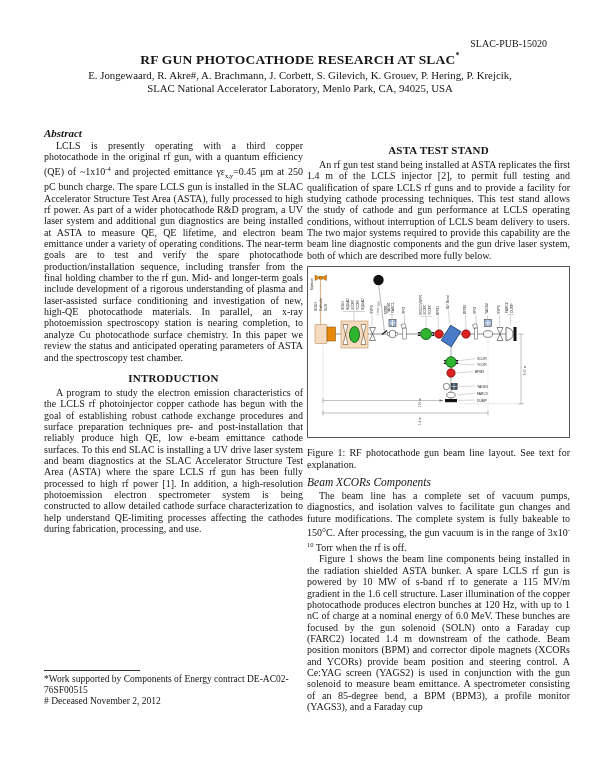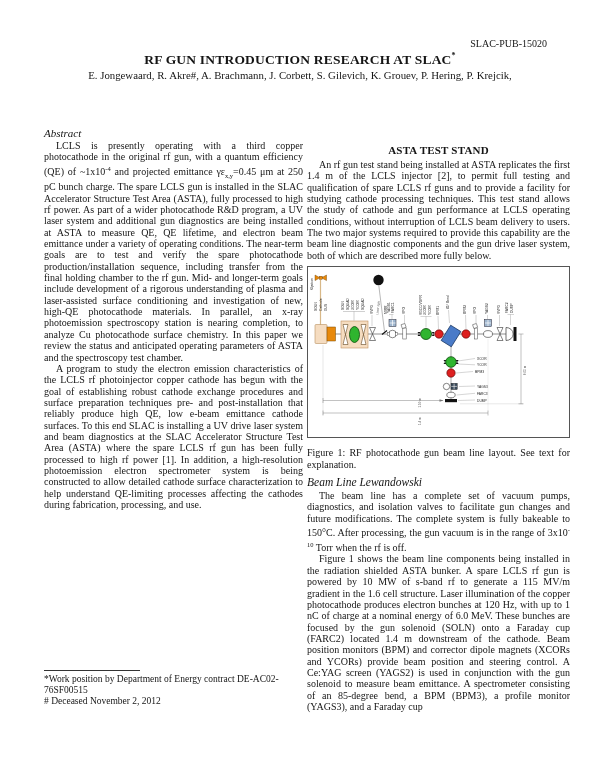--- a/index.html
+++ b/index.html
@@ -6,45 +6,47 @@
   body{font-family:"Liberation Serif","DejaVu Serif",serif;color:#151515;position:relative;}
   .pub{position:absolute;top:38px;right:53px;font-size:10px;text-align:center;}
   .title{position:absolute;top:51px;left:0;right:0;text-align:center;font-weight:bold;font-size:13.5px;letter-spacing:.2px;}
   .title sup{font-size:8px;}
   .authors{position:absolute;top:69px;left:0;right:0;text-align:center;font-size:10.8px;line-height:12.8px;}
   .col{position:absolute;top:124px;}
   .col-left{left:44px;width:259px;}
   .col-right{left:307px;width:263px;}
   p.body{font-size:10px;line-height:11.35px;text-align:justify;text-indent:12px;margin:0;}
   sup{font-size:6.5px;} sub{font-size:6.5px;}
-  .h-abstract{font-style:italic;font-size:11px;font-weight:normal;margin:3px 0 1px 0;}
+  .h-abstract{font-style:italic;font-size:11px;font-weight:bold;margin:3px 0 1px 0;}
   .h-center{font-weight:bold;font-size:11px;text-align:center;margin:9px 0 3px 0;letter-spacing:.2px;}
   .h-italic{font-style:italic;font-size:11.5px;font-weight:normal;margin:6px 0 2px 0;}
   .figure-box{margin-top:5px;border:1px solid #555;width:261px;height:170px;background:#fff;}
   .caption{font-size:10px;line-height:11.5px;text-align:justify;margin-top:9px;}
   .footnote{position:absolute;left:44px;top:670px;width:260px;font-size:9.5px;line-height:11.2px;}
   .footnote-rule{width:96px;border-top:1px solid #333;margin-bottom:3px;}
   svg text{font-family:"Liberation Sans","DejaVu Sans",sans-serif;fill:#222;}
   .dlab{font-size:3.3px;}
   .dlab-sm{font-size:3px;fill:#555;}
 </style>
 </head>
 <body>
 
 <div class="pub">SLAC-PUB-15020</div>
 
-<div class="title"><span>RF GUN INTRODUCTION RESEARCH AT SLAC</span><sup>*</sup></div>
+<div class="title"><span>RF GUN PHOTOCATHODE RESEARCH AT SLAC</span><sup>*</sup></div>
 
 <div class="authors">
   <div>E. Jongewaard, R. Akre#, A. Brachmann, J. Corbett, S. Gilevich, K. Grouev, P. Hering, P. Krejcik,</div>
+  <div>SLAC National Accelerator Laboratory, Menlo Park, CA, 94025, USA</div>
 </div>
 
 <div class="col col-left">
   <h3 class="h-abstract">Abstract</h3>
   <p class="body"><span>LCLS is presently operating with a third copper photocathode in the original rf gun, with a quantum efficiency (QE) of ~1x10</span><sup>-4</sup><span> and projected emittance γε</span><sub>x,y</sub><span>=0.45 μm at 250 pC bunch charge.  The spare LCLS gun is installed in the SLAC Accelerator Structure Test Area (ASTA), fully processed to high rf power.  As part of a wider photocathode R&amp;D program, a UV laser system and additional gun diagnostics are being installed at ASTA to measure QE, QE lifetime, and electron beam emittance under a variety of operating conditions.  The near-term goals are to test and verify the spare photocathode production/installation sequence, including transfer from the final holding chamber to the rf gun.  Mid- and longer-term goals include development of a rigorous understanding of plasma and laser-assisted surface conditioning and investigation of new, high-QE photocathode materials.  In parallel, an x-ray photoemission spectroscopy station is nearing completion, to analyze Cu photocathode surface chemistry.  In this paper we review the status and anticipated operating parameters of ASTA and the spectroscopy test chamber.</span></p>
+  <h3 class="h-center">INTRODUCTION</h3>
   <p class="body">A program to study the electron emission characteristics of the LCLS rf photoinjector copper cathode has begun with the goal of establishing robust cathode exchange procedures and surface preparation techniques pre- and post-installation that reliably produce high QE, low e-beam emittance cathode surfaces.  To this end SLAC is installing a UV drive laser system and beam diagnostics at the SLAC Accelerator Structure Test Area (ASTA) where the spare LCLS rf gun has been fully processed to high rf power [1].  In addition, a high-resolution photoemission electron spectrometer system is being constructed to allow detailed cathode surface characterization to help understand QE-limiting processes affecting the cathodes during fabrication, processing, and use.</p>
 </div>
 
 <div class="col col-right">
   <h3 class="h-center" style="margin-top:20px;">ASTA TEST STAND</h3>
   <p class="body">An rf gun test stand being installed at ASTA replicates the first 1.4 m of the LCLS injector [2], to permit full testing and qualification of spare LCLS rf guns and to provide a facility for studying cathode processing techniques.  This test stand allows the study of cathode and gun performance at LCLS operating conditions, without interruption of LCLS beam delivery to users.  The two major systems required to provide this capability are the beam line diagnostic components and the gun drive laser system, both of which are described more fully below.</p>
 
   <div class="figure-box">
     <svg width="261" height="170" viewBox="0 0 261 170">
 
@@ -217,22 +219,22 @@
         <line x1="210.5" y1="136.8" x2="215.5" y2="136.8"></line>
       </g>
       <text class="dlab-sm" x="113" y="140.5" transform="rotate(-90 113 140.5)">1.10 m</text>
       <text class="dlab-sm" x="113" y="158" transform="rotate(-90 113 158)">1.4 m</text>
       <text class="dlab-sm" x="217.5" y="108" transform="rotate(-90 217.5 108)">0.65 m</text>
     </svg>
   </div>
 
   <div class="caption">Figure 1: RF photocathode gun beam line layout.  See text for explanation.</div>
 
-  <h3 class="h-italic">Beam Line Lewandowski</h3>
+  <h3 class="h-italic">Beam XCORs Components</h3>
   <p class="body"><span>The beam line has a complete set of vacuum pumps, diagnostics, and isolation valves to facilitate gun changes and future modifications.  The complete system is fully bakeable to 150°C.  After processing, the gun vacuum is in the range of 3x10</span><sup>-10</sup><span> Torr when the rf is off.</span></p>
   <p class="body">Figure 1 shows the beam line components being installed in the radiation shielded ASTA bunker.  A spare LCLS rf gun is powered by 10 MW of s-band rf to generate a 115 MV/m gradient in the 1.6 cell structure.  Laser illumination of the copper photocathode produces electron bunches at 120 Hz, with up to 1 nC of charge at a nominal energy of 6.0 MeV.  These bunches are focused by the gun solenoid (SOLN) onto a Faraday cup (FARC2) located 1.4 m downstream of the cathode.  Beam position monitors (BPM) and corrector dipole magnets (XCORs and YCORs) provide beam position and steering control.  A Ce:YAG screen (YAGS2) is used in conjunction with the gun solenoid to measure beam emittance.  A spectrometer consisting of an 85-degree bend, a BPM (BPM3), a profile monitor (YAGS3), and a Faraday cup</p>
 </div>
 
 <div class="footnote">
   <div class="footnote-rule"></div>
-  <div>*Work position by Department of Energy contract DE-AC02-76SF00515</div>
+  <div>*Work supported by Components of Energy contract DE-AC02-76SF00515</div>
   <div># Deceased November 2, 2012</div>
 </div>
 
 </body></html>

